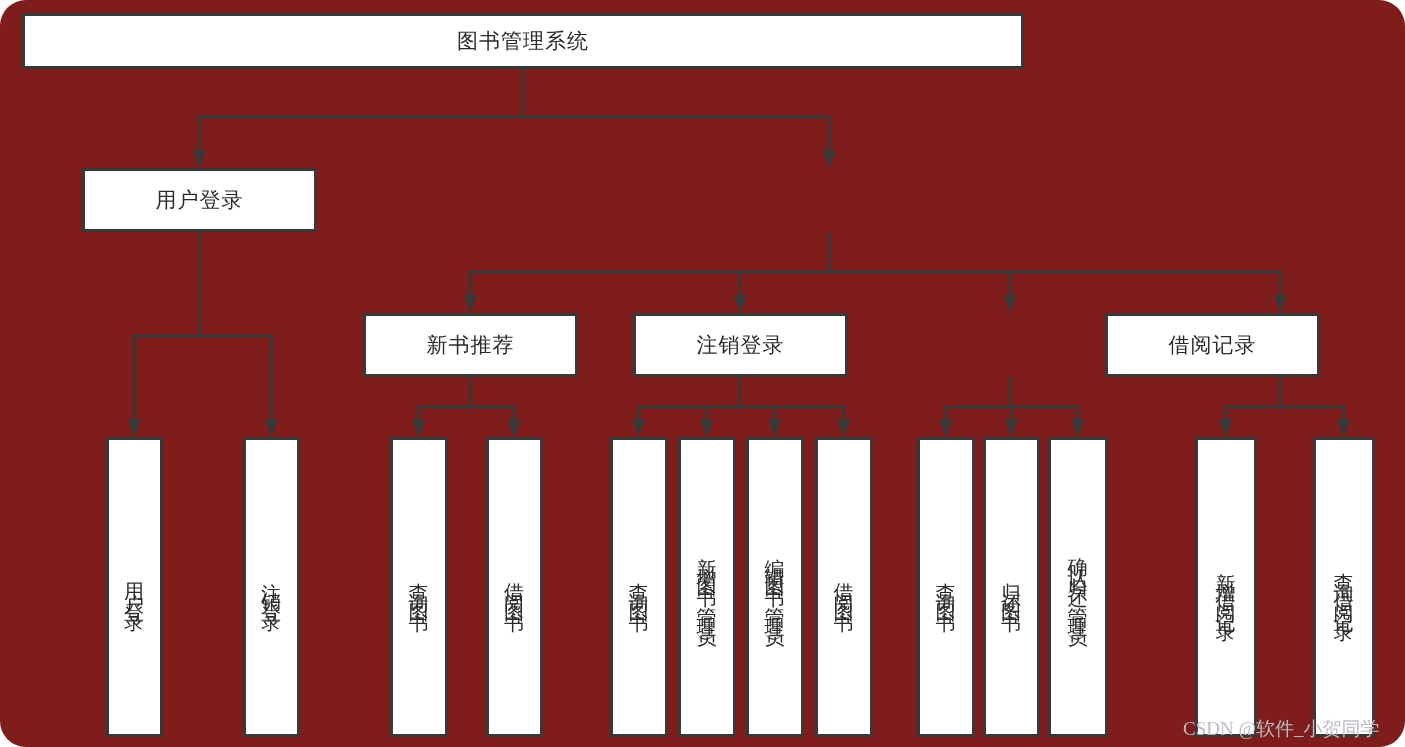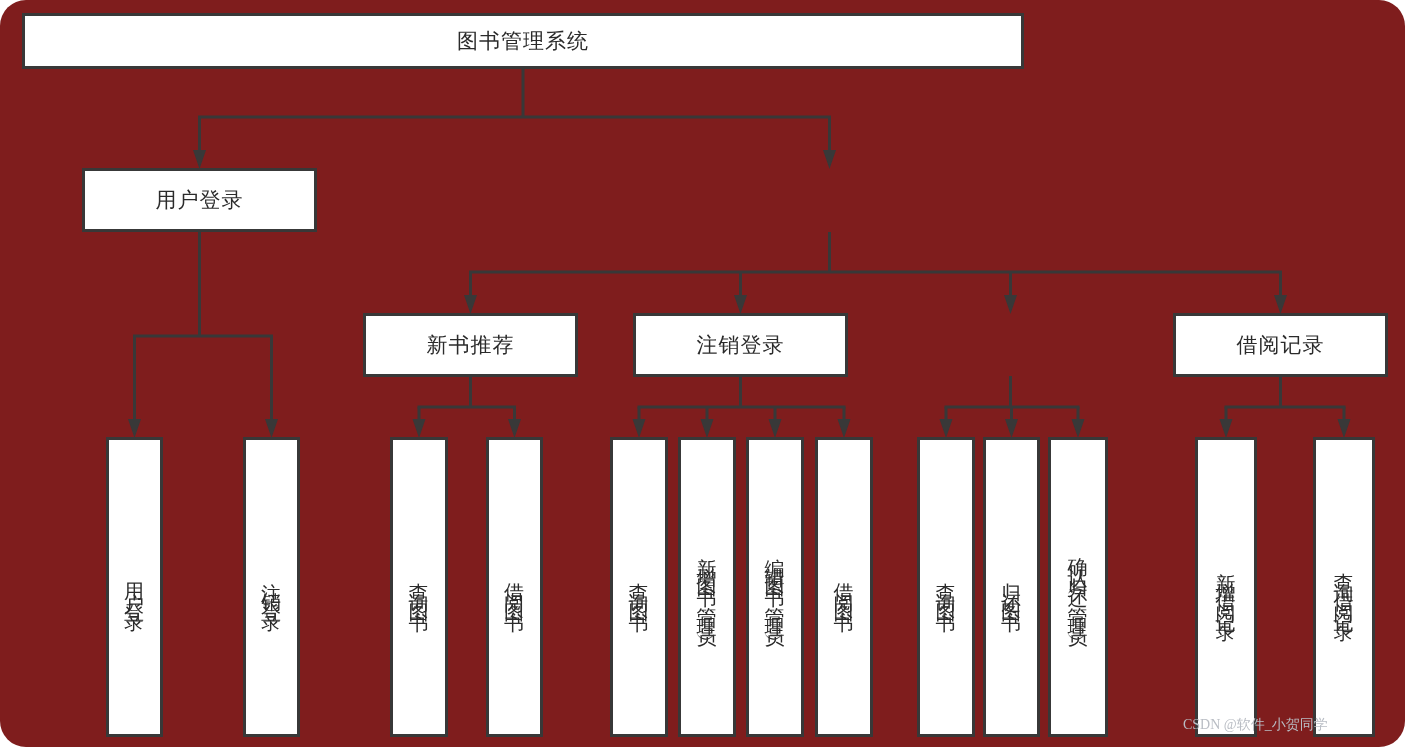--- a/index.html
+++ b/index.html
@@ -37,21 +37,21 @@
     writing-mode: vertical-rl;
     font-size: 20px;
     letter-spacing: 10px;
     line-height: 1;
     white-space: nowrap;
   }
   .watermark {
     position: absolute;
     left: 1183px;
     top: 716px;
-    font-size: 14px;
+    font-size: 19px;
     color: #b9bdc4;
     white-space: nowrap;
     z-index: 5;
   }
 </style>
 </head>
 <body>
 
 <div class="canvas">
 
@@ -117,21 +117,21 @@
   <div class="box hbox" style="left:82px; top:168px; width:235px; height:64px;">
     <span>用户登录</span>
   </div>
 
   <div class="box hbox" style="left:363px; top:313px; width:215px; height:64px;">
     <span>新书推荐</span>
   </div>
   <div class="box hbox" style="left:633px; top:313px; width:215px; height:64px;">
     <span>注销登录</span>
   </div>
-  <div class="box hbox" style="left:1173px; top:313px; width:215px; height:64px;">
+  <div class="box hbox" style="left:1105px; top:313px; width:215px; height:64px;">
     <span>借阅记录</span>
   </div>
 
   <div class="box vbox" style="left:106px; top:437px; width:57px; height:300px;">
     <span>用户登录</span>
   </div>
   <div class="box vbox" style="left:243px; top:437px; width:57px; height:300px;">
     <span>注销登录</span>
   </div>
 

